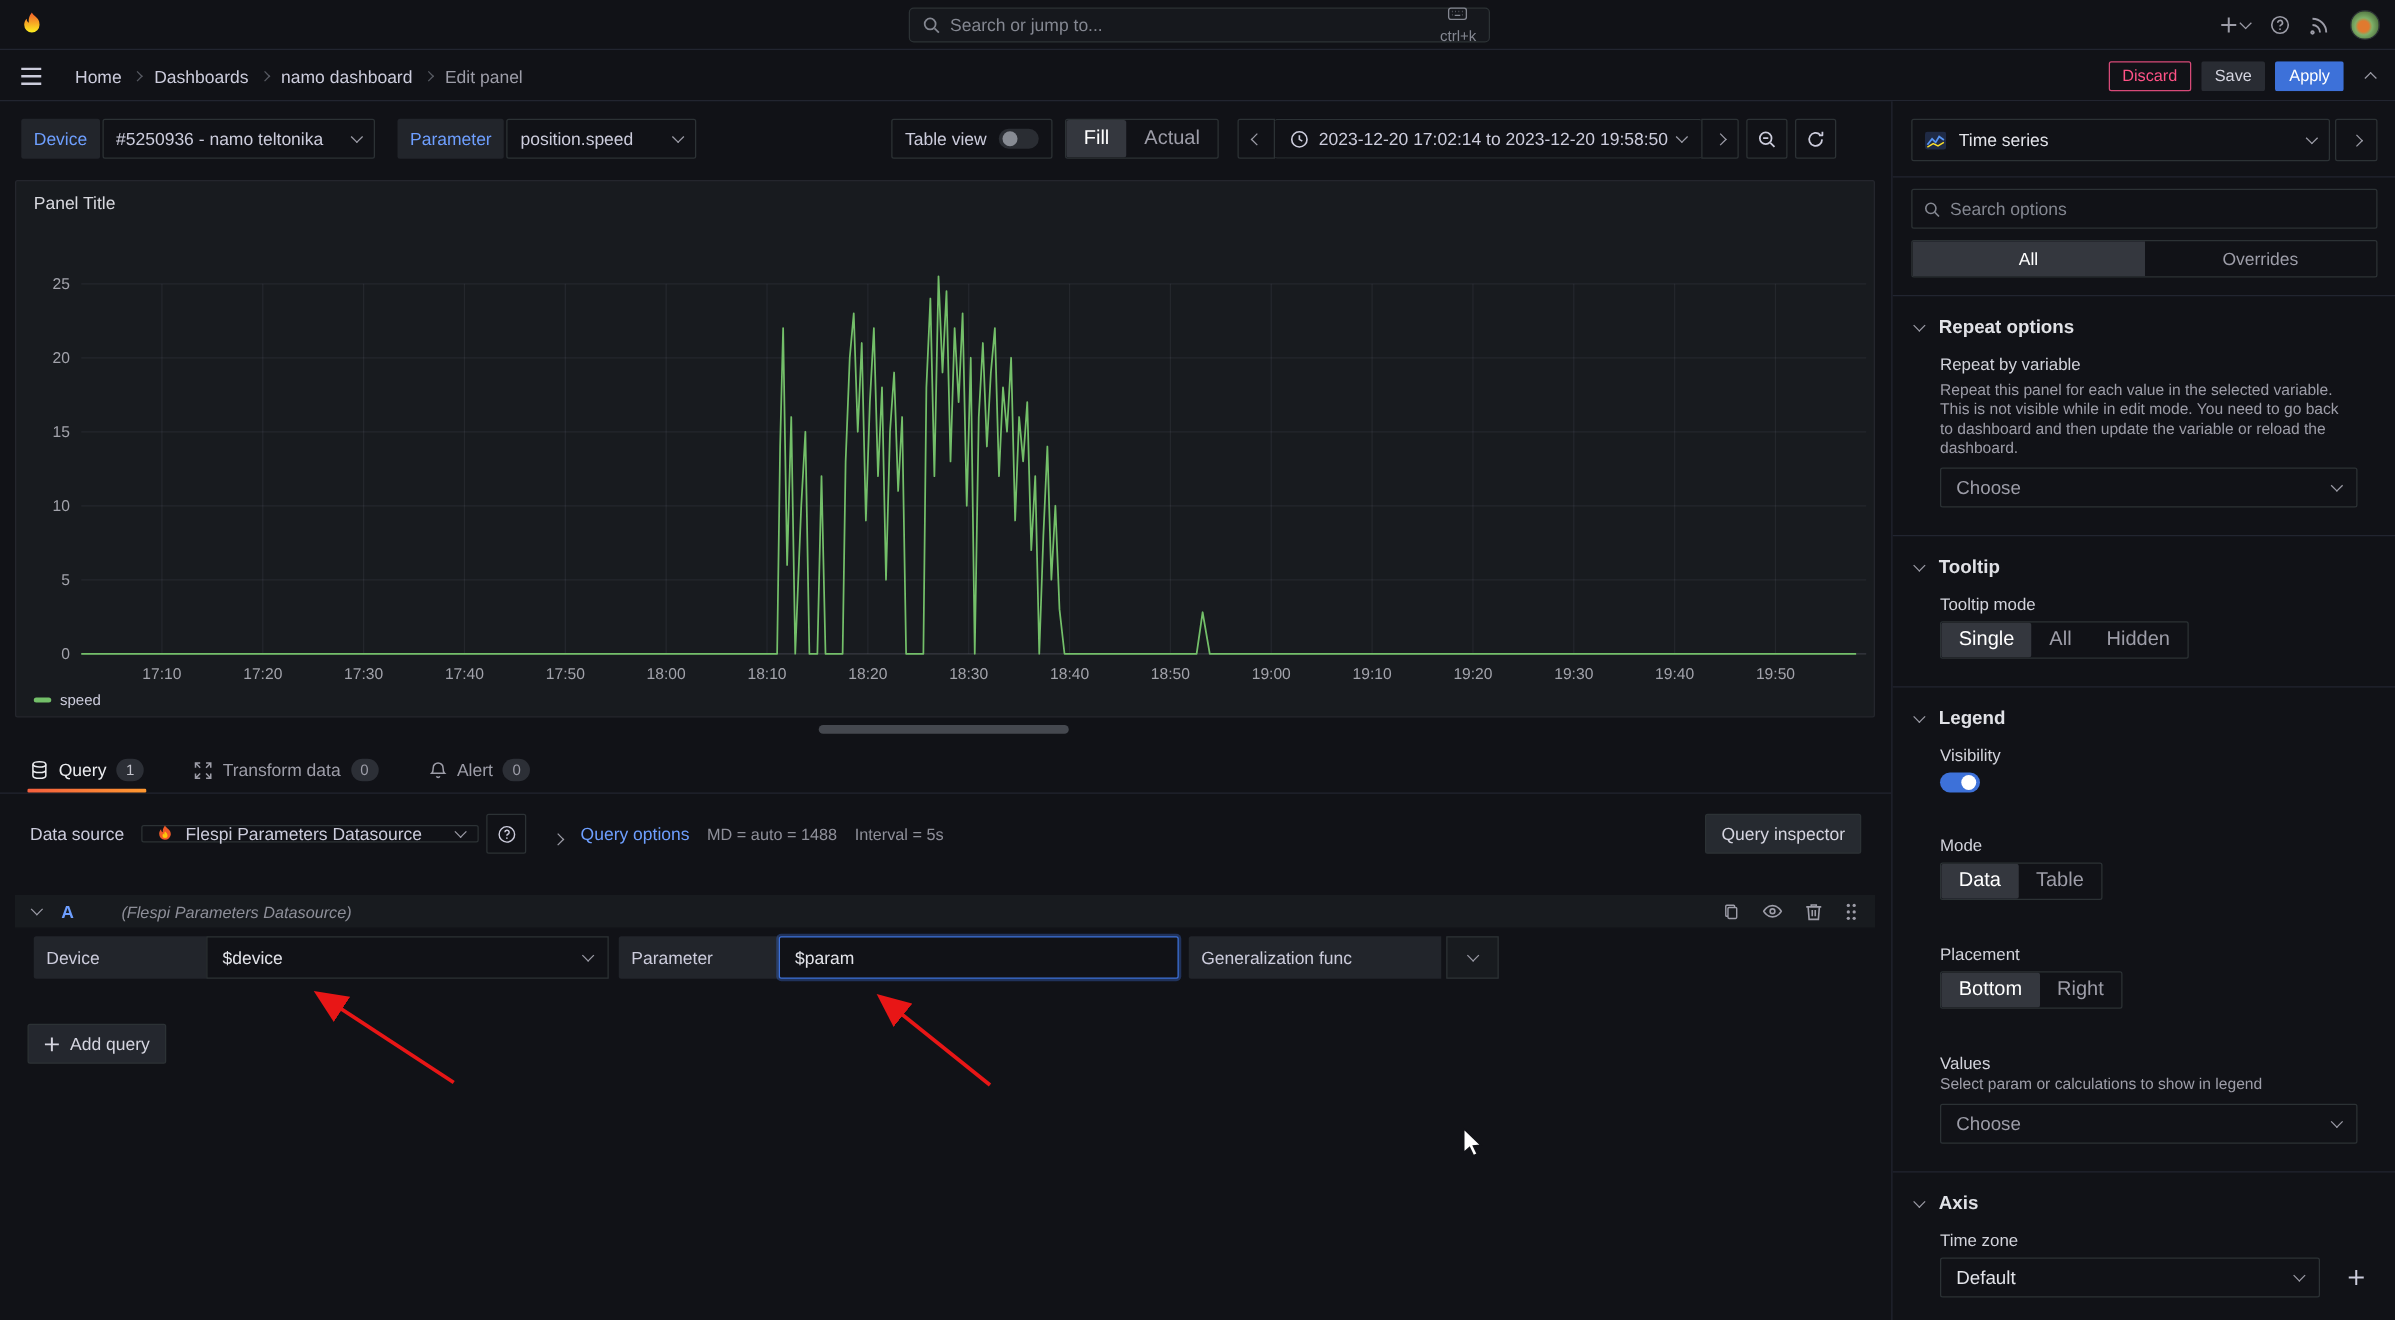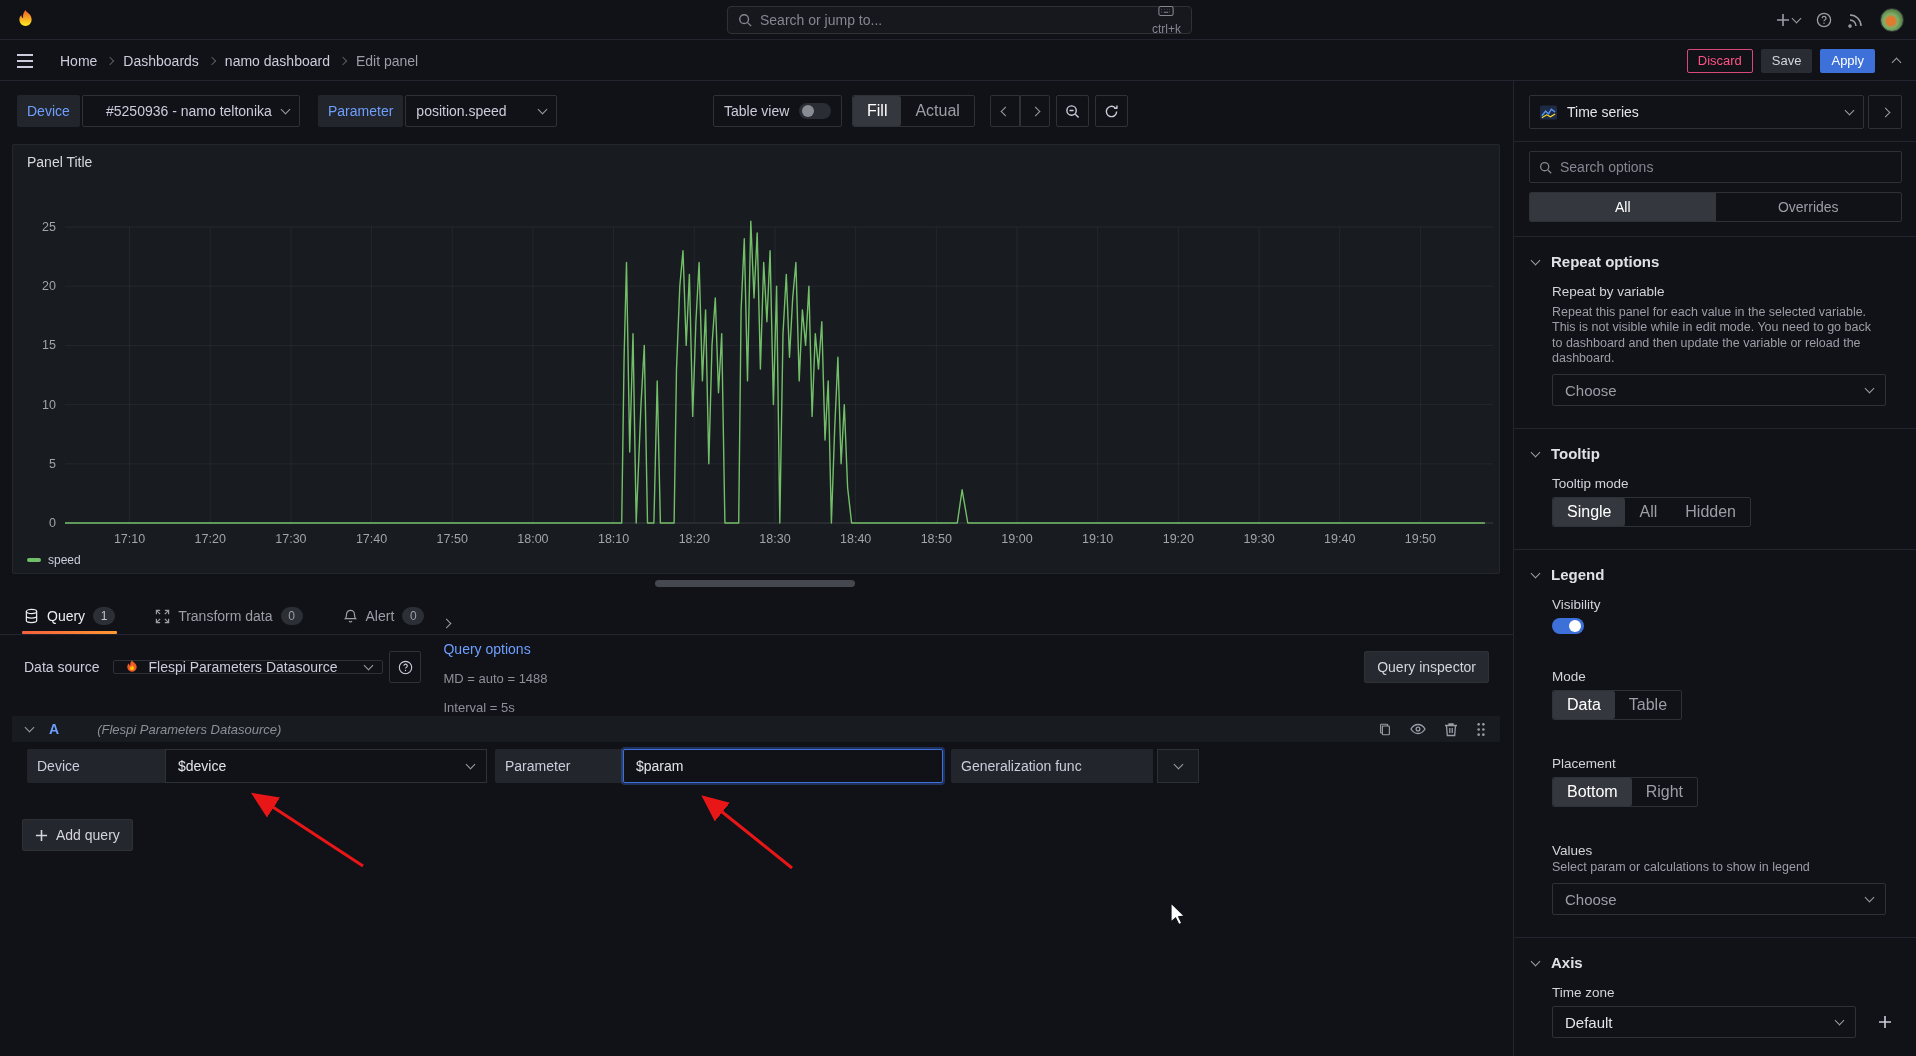--- a/index.html
+++ b/index.html
@@ -64,21 +64,21 @@
   .qtab.active { color:#ecedf0; }
   .qtab.active::after { content:""; position:absolute; left:0; right:0; bottom:0; height:3px; background:linear-gradient(90deg,#f55f3e,#ff9830); border-radius:1px; }
   .count { height:18px; min-width:22px; padding:0 7px; border-radius:9px; background:#2c2f36; color:#c3c4cd; font-size:12px; display:inline-flex; align-items:center; justify-content:center; }
   .qtab .count.zero { color:#9d9da8; }
 
   
   .dsrow { position:absolute; left:0; top:648px; width:1513px; height:38px; display:flex; align-items:center; padding:0 24px; }
   .ds-select { width:270px; height:14px; background:#111217; border:1px solid #2c3235; border-radius:2px; display:flex; align-items:center; gap:8px; padding:0 10px; margin-left:14px; cursor:pointer; }
   .ds-select .name { flex:1; font-size:14px; color:#ccccdc; }
   .sq-btn { width:32px; height:32px; border:1px solid #2c3235; border-radius:2px; background:#111217; display:inline-flex; align-items:center; justify-content:center; color:#ccccdc; margin-left:6px; cursor:pointer; }
-  .qopts { display:flex; align-items:flex-start; gap:14px; margin-left:22px; cursor:pointer;flex-direction:column; }
+  .qopts { display:flex; align-items:flex-end; gap:14px; margin-left:22px; cursor:pointer; }
   .qopts .lbl { color:#6e9fff; font-size:14px; }
   .qopts .meta { color:#8e8f99; font-size:13px; }
   .btn-inspector { margin-left:auto; height:32px; padding:0 12px; background:#262a30; border:1px solid #2c3235; border-radius:2px; color:#d5d5e0; font-size:14px; display:inline-flex; align-items:center; cursor:pointer; }
 
   
   .qhead { position:absolute; left:12px; top:716px; width:1488px; height:27px; background:#181b1f; border-bottom:1px solid #111217; display:flex; align-items:center; padding:0 14px; gap:16px; }
   .qhead .letter { color:#6e9fff; font-size:14px; font-weight:700; }
   .qhead .dsnote { color:#8e8f99; font-size:13px; font-style:italic; margin-left:22px; }
   .qhead .ricons { margin-left:auto; display:flex; align-items:center; gap:18px; color:#9d9da8; }
   .qfields { position:absolute; left:27px; top:749px; height:34px; display:flex; align-items:stretch; }
@@ -192,21 +192,21 @@
     <div class="nav-actions">
       <button class="btn btn-destructive">Discard</button>
       <button class="btn btn-secondary">Save</button>
       <button class="btn btn-primary">Apply</button>
       <span class="chev-u" style="margin-left:10px;"></span>
     </div>
   </div>
 
   <div class="abs flex" style="left:17px; top:95px; gap:2px;">
     <span class="chip">Device</span>
-    <span class="valbox" style="width:218px; justify-content:flex-end;">
+    <span class="valbox" style="width:218px; justify-content:space-between;">
       <span>#5250936 - namo teltonika</span>
       <span class="chev-d"></span>
     </span>
   </div>
   <div class="abs flex" style="left:318px; top:95px; gap:2px;">
     <span class="chip">Parameter</span>
     <span class="valbox" style="width:152px; justify-content:space-between;">
       <span>position.speed</span>
       <span class="chev-d"></span>
     </span>
@@ -221,20 +221,30 @@
 
   <div class="abs rgroup" style="left:852px; top:95px;">
     <button class="ritem sel">Fill</button>
     <button class="ritem">Actual</button>
   </div>
 
   <div class="abs flex" style="left:990px; top:95px; gap:0;">
     <span class="tbtn" style="border-radius:2px 0 0 2px;">
         <span class="chev-l"></span>
       </span>
+    <span class="tbtn" style="border-left:none; border-right:none; padding:0 12px;">
+      <span class="icon">
+        <svg width="15" height="15" viewBox="0 0 16 16" fill="none" stroke="#ccccdc" stroke-width="1.4">
+            <circle cx="8" cy="8" r="6.5"></circle>
+            <path d="M8 4.5V8l2.5 1.5"></path>
+          </svg>
+      </span>
+      <span>2023-12-20 17:02:14 to 2023-12-20 19:58:50</span>
+      <span class="chev-d"></span>
+    </span>
     <span class="tbtn" style="border-radius:0 2px 2px 0;">
         <span class="chev-r"></span>
       </span>
     <span class="tbtn" style="margin-left:6px;">
       <svg width="15" height="15" viewBox="0 0 16 16" fill="none" stroke="#ccccdc" stroke-width="1.5">
           <circle cx="7" cy="7" r="5"></circle>
           <path d="M11 11l3.5 3.5M4.8 7h4.4"></path>
         </svg>
     </span>
     <span class="tbtn" style="margin-left:6px;">

